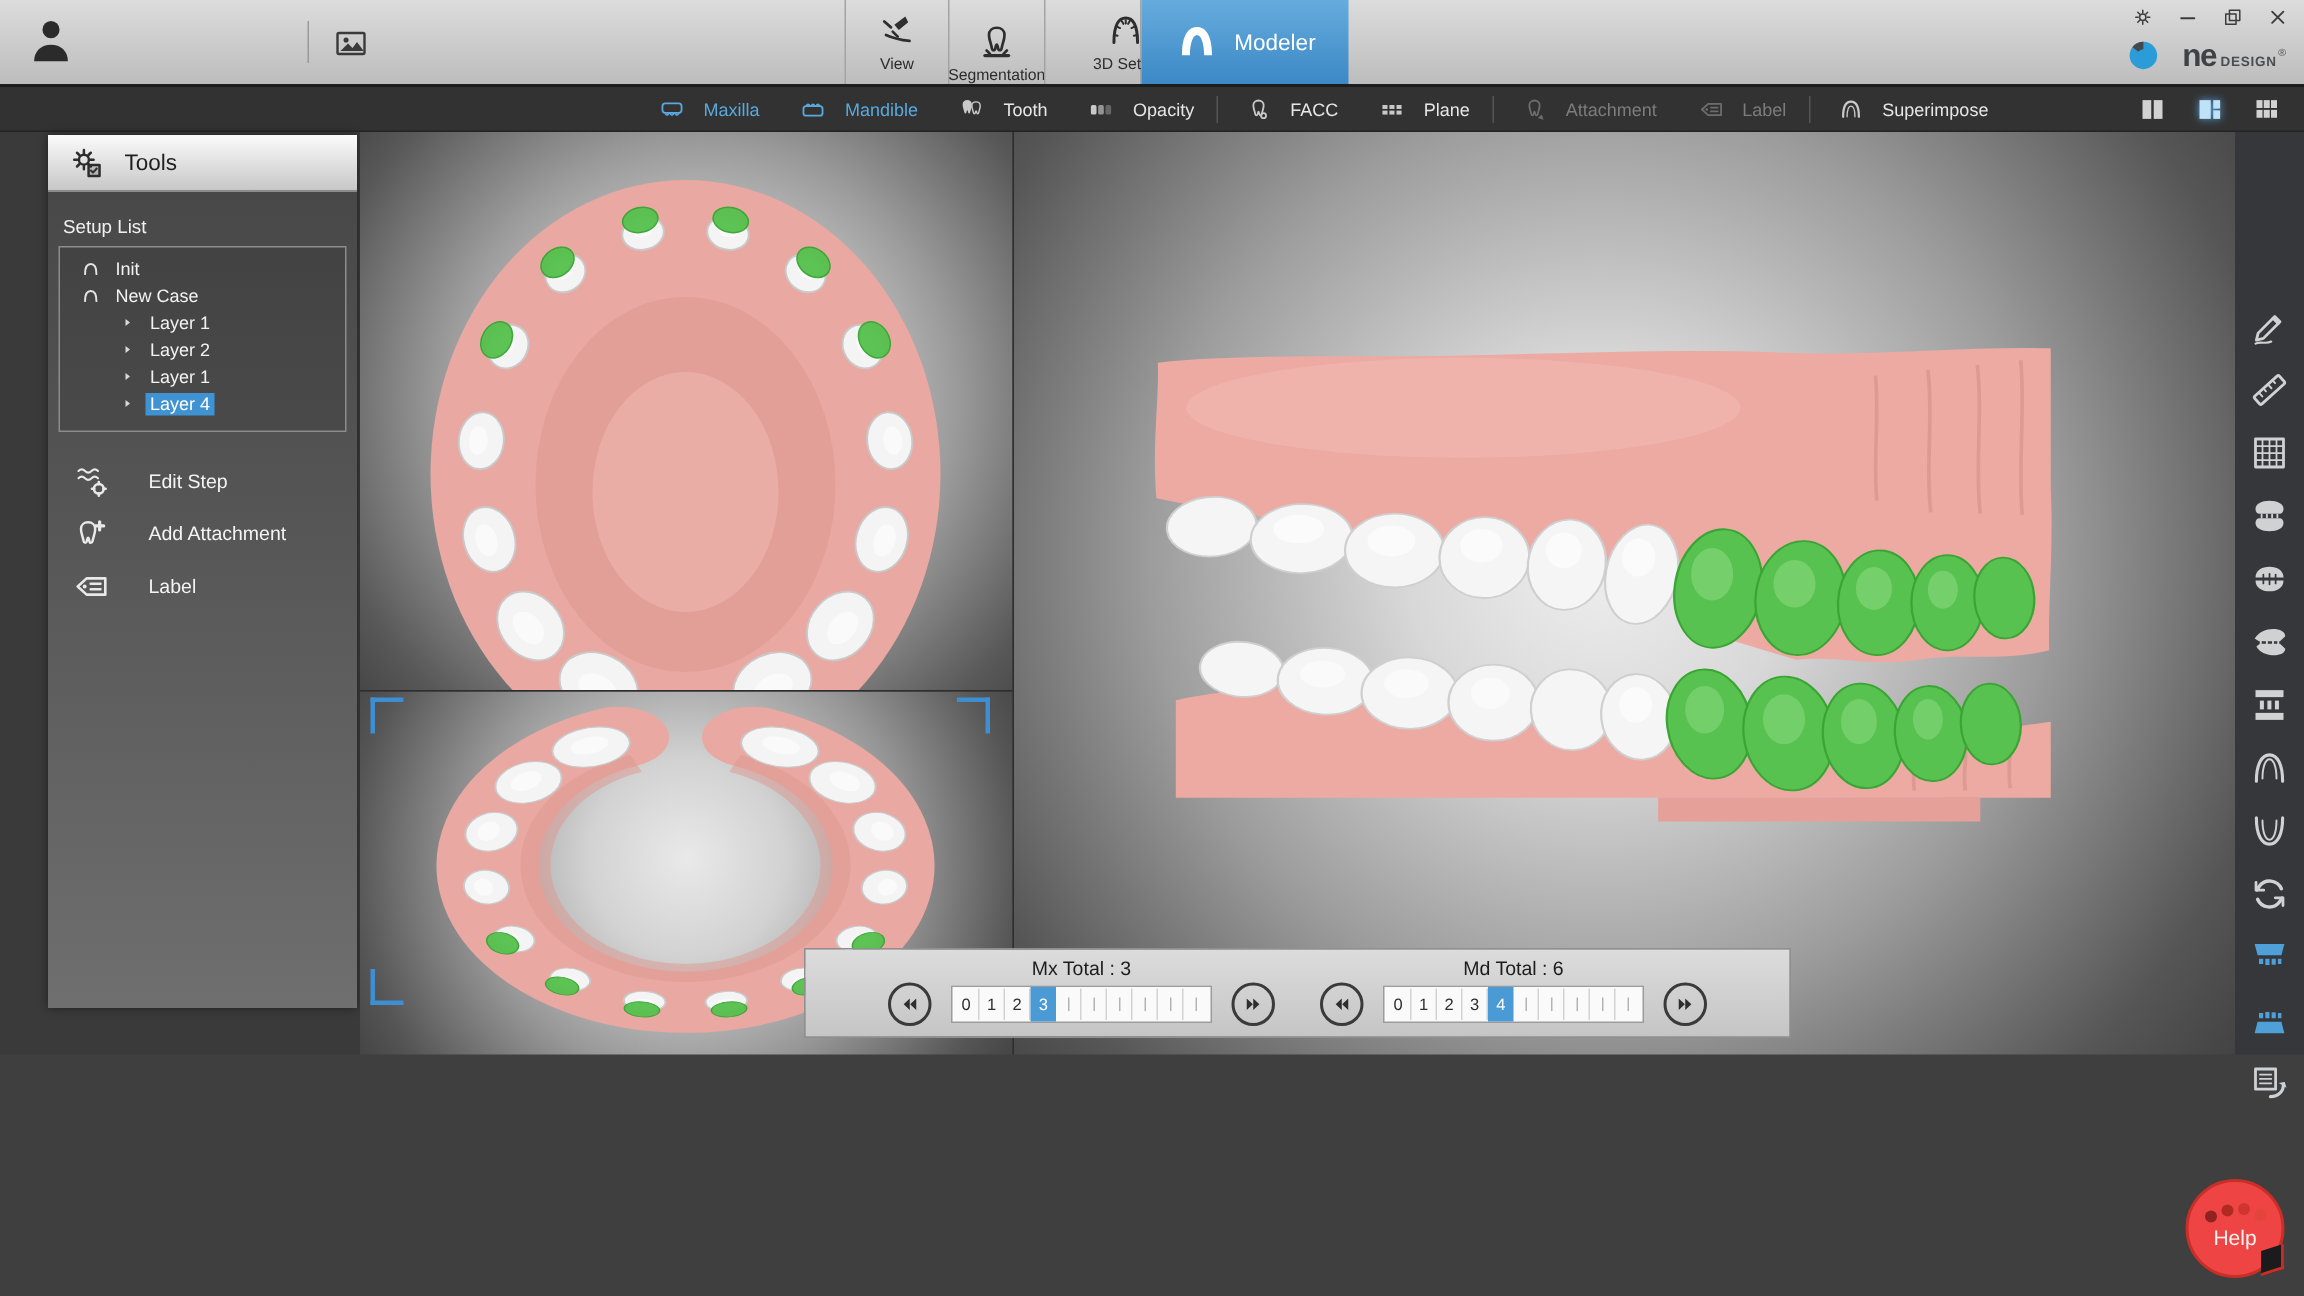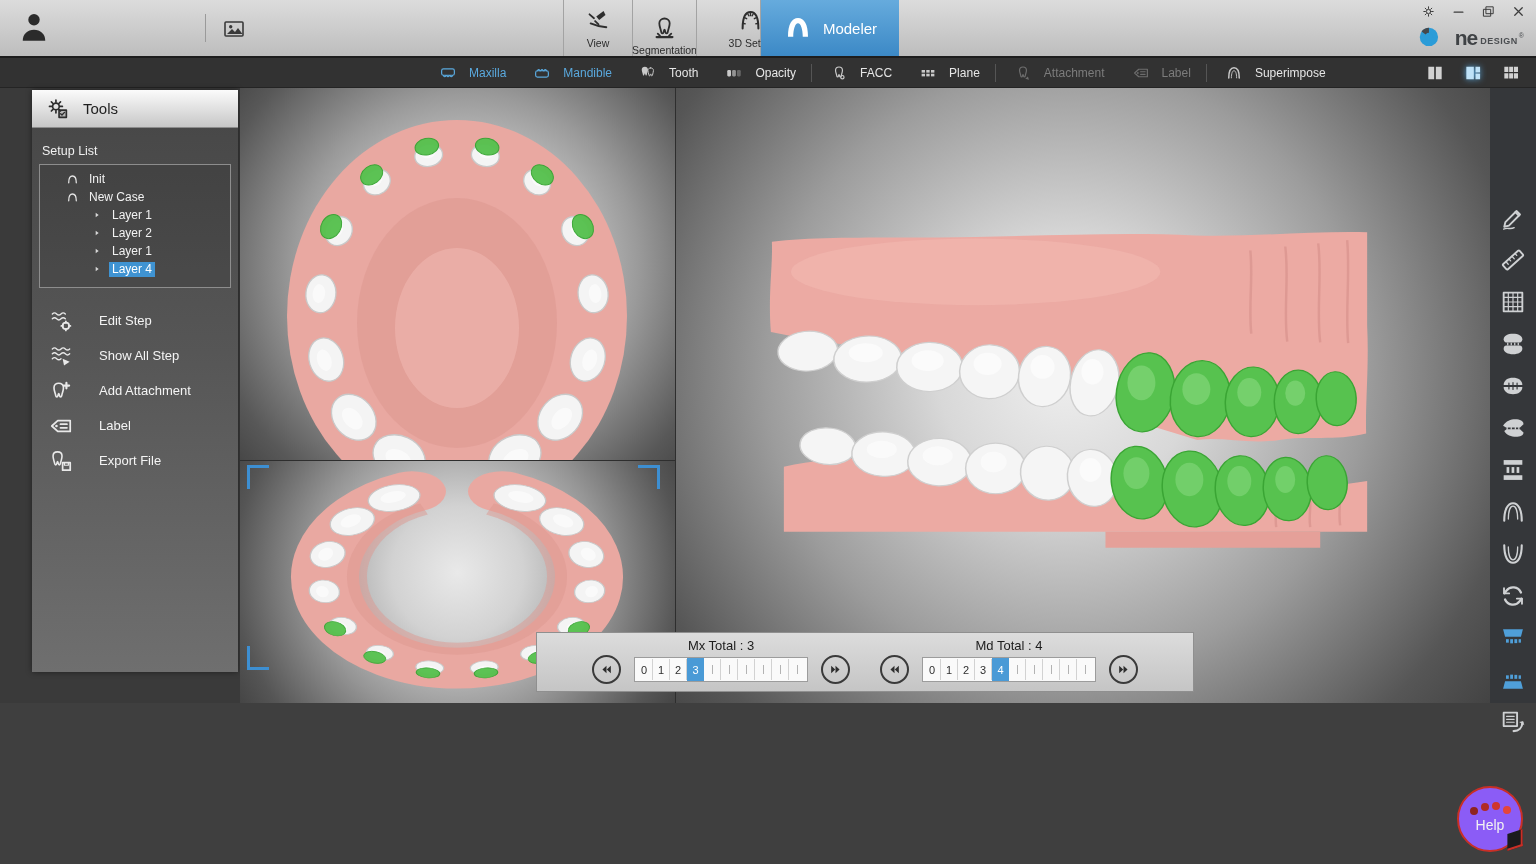--- a/index.html
+++ b/index.html
@@ -53,21 +53,21 @@
   
   .sidebar{width:240px;background:#3a3a3a;position:relative;flex:none;}
   .side-panel{position:absolute;left:32px;top:2px;width:206px;bottom:31px;
       background:linear-gradient(180deg,#464646 0%,#565656 45%,#6f6f6f 100%);
       box-shadow:0 0 6px rgba(0,0,0,.45);}
   .tools-hd{height:38px;background:linear-gradient(#fbfbfb,#c7c7c7);display:flex;align-items:center;
       gap:13px;padding-left:13px;border-bottom:1px solid #8c8c8c;}
   .tools-hd .ic{width:25px;height:25px;color:#2d2d2d;}
   .tools-hd .lb{font-size:15px;color:#1f1f1f;}
   .setup-lb{margin:16px 0 6px 10px;font-size:12.5px;color:#f0f0f0;}
-  .tree{margin:0 7px;border:1px solid #8d8d8d;background:rgba(28,28,28,.16);padding:5px 0 8px 16px;min-height:124px;}
+  .tree{margin:0 7px;border:1px solid #8d8d8d;background:rgba(28,28,28,.16);padding:5px 0 8px 4px;min-height:124px;}
   .tnode{display:flex;align-items:center;height:18px;font-size:12px;color:#f2f2f2;padding-left:9px;cursor:default;}
   .tnode.lvl1{padding-left:37px;}
   .tnode .n-ic{width:15px;height:13px;color:#e3e3e3;margin-right:6px;flex:none;}
   .tnode.lvl1 .n-ic{width:8px;height:8px;margin-right:8px;color:#d8d8d8;}
   .tnode .n-lb{padding:0 3px;line-height:15px;}
   .tnode.sel .n-lb{background:#3f93d2;color:#fff;}
   .actions{margin-top:15px;}
   .act{display:flex;align-items:center;height:35px;padding-left:15px;cursor:default;}
   .act .a-ic{width:28px;height:26px;color:#e9e9e9;flex:none;}
   .act .a-lb{font-size:13px;color:#f4f4f4;margin-left:24px;white-space:nowrap;}
@@ -106,21 +106,21 @@
   .stepbtn svg{width:13px;height:13px;}
   .track{display:flex;align-items:center;background:#fafafa;border:1px solid #9c9c9c;height:25px;padding:0 1px;}
   .cell{width:17px;height:21px;display:flex;align-items:center;justify-content:center;
       font-size:11px;color:#2f2f2f;border-right:1px solid #d2d2d2;}
   .cell:last-child{border-right:none;}
   .cell.sel{background:#4a9ad6;color:#fff;border-right:none;height:23px;}
   .cell.tick i{display:block;width:1px;height:9px;background:#b3b3b3;}
 
   
   .help{position:absolute;right:13px;bottom:12px;width:66px;height:66px;border-radius:50%;
-      background:#8b5cf6;border:2px solid #c92f26;z-index:9;display:flex;flex-direction:column;
+      background:#ef4444;border:2px solid #c92f26;z-index:9;display:flex;flex-direction:column;
       align-items:center;justify-content:center;}
   .help:after{content:"";position:absolute;right:-2px;bottom:2px;width:14px;height:14px;background:#1b1b1d;
       border-right:2px solid #c92f26;border-bottom:2px solid #c92f26;transform:rotate(-18deg) skew(-18deg);}
   .help-dots{display:flex;gap:3px;margin-bottom:2px;margin-top:-4px;}
   .help-dots i{width:8px;height:8px;border-radius:50%;}
   .help-dots i:nth-child(1){background:#8e2320;margin-top:5px;}
   .help-dots i:nth-child(2){background:#b02a24;margin-top:1px;}
   .help-dots i:nth-child(3){background:#cf352c;margin-top:0;}
   .help-dots i:nth-child(4){background:#e4453a;margin-top:4px;}
   .help-lb{color:#f2f2f2;font-size:14px;}
@@ -420,54 +420,35 @@
                   <path d="M4 5.5q2-2 4 0t4 0t4 0M4 10q2-2 4 0t4 0t4 0" stroke-width="1.3"></path>
                   <circle cx="16.5" cy="16.5" r="3"></circle>
                   <path d="M16.5 12.3v1.4M16.5 19.3v1.4M12.3 16.5h1.4M19.3 16.5h1.4"></path>
                 </svg>
               </span>
               <span class="a-lb">Edit Step</span>
             </div>
             <div class="act">
               <span class="a-ic">
                 <svg viewBox="0 0 24 24" fill="none" stroke="currentColor" stroke-width="1.6" stroke-linecap="round" stroke-linejoin="round">
-                  <path d="M4 5.5q2-2 4 0t4 0t4 0t4 0M4 10q2-2 4 0t4 0t4 0t4 0M4 14.5q2-2 4 0t4 0" stroke-width="1.3"></path>
-                  <path d="M13.5 14.5l6.5 2.7-5.2 3.6z" fill="currentColor" stroke="none"></path>
-                </svg>
-              </span>
-              <span class="a-lb">Show All Step</span>
-            </div>
-            <div class="act">
-              <span class="a-ic">
-                <svg viewBox="0 0 24 24" fill="none" stroke="currentColor" stroke-width="1.6" stroke-linecap="round" stroke-linejoin="round">
                   <path d="M12 4c-2.6 0-4.6 1.7-4.6 4.3 0 2.9 1.1 4.5 1.7 7.8.3 1.6 1.8 1.6 2.1 0 .2-1.2.4-2.1.8-2.1s.6.9.8 2.1c.3 1.6 1.8 1.6 2.1 0 .6-3.3 1.7-4.9 1.7-7.8C16.6 5.7 14.6 4 12 4z" transform="translate(-1.5 1) scale(.95)"></path>
                   <path d="M17 4.5v5M14.5 7h5" stroke-width="2"></path>
                 </svg>
               </span>
               <span class="a-lb">Add Attachment</span>
             </div>
             <div class="act">
               <span class="a-ic">
                 <svg viewBox="0 0 24 24" fill="none" stroke="currentColor" stroke-width="1.6" stroke-linecap="round" stroke-linejoin="round">
                   <path d="M3.5 12l5.5-5h11.5v10H9z"></path>
                   <circle cx="7.8" cy="12" r="1.2" fill="currentColor" stroke="none"></circle>
                   <path d="M11.5 10.3h6M11.5 13.7h6"></path>
                 </svg>
               </span>
               <span class="a-lb">Label</span>
-            </div>
-            <div class="act">
-              <span class="a-ic">
-                <svg viewBox="0 0 24 24" fill="none" stroke="currentColor" stroke-width="1.6" stroke-linecap="round" stroke-linejoin="round">
-                  <path d="M12 4c-2.6 0-4.6 1.7-4.6 4.3 0 2.9 1.1 4.5 1.7 7.8.3 1.6 1.8 1.6 2.1 0 .2-1.2.4-2.1.8-2.1s.6.9.8 2.1c.3 1.6 1.8 1.6 2.1 0 .6-3.3 1.7-4.9 1.7-7.8C16.6 5.7 14.6 4 12 4z" transform="translate(-2 0) scale(.9)"></path>
-                  <rect x="13.5" y="13.5" width="7" height="7"></rect>
-                  <path d="M15.2 13.5v2.4h3.6v-2.4" stroke-width="1.1"></path>
-                </svg>
-              </span>
-              <span class="a-lb">Export File</span>
             </div>
           </div>
       </div>
     </div>
 
     <div class="viewport">
 
       <div class="pane pane-tl">
         <svg id="svg-maxilla" viewBox="0 0 435 372" preserveAspectRatio="none">
             <ellipse cx="217" cy="228" rx="170" ry="196" fill="#e9a8a1"></ellipse>
@@ -750,21 +731,21 @@
                 </span>
               </div>
               <span class="stepbtn">
                 <svg viewBox="0 0 24 24" fill="currentColor">
                   <path d="M4 5l7.5 7L4 19zM12 5l7.5 7L12 19z"></path>
                 </svg>
               </span>
             </div>
           </div>
         <div class="stepgroup">
-            <div class="steplabel">Md Total : 4</div>
+            <div class="steplabel">Md Total : 6</div>
             <div class="steprow">
               <span class="stepbtn">
                 <svg viewBox="0 0 24 24" fill="currentColor">
                   <path d="M12 5l-7.5 7L12 19zM20 5l-7.5 7L20 19z"></path>
                 </svg>
               </span>
               <div class="track">
                 <span class="cell">0</span>
                 <span class="cell">1</span>
                 <span class="cell">2</span>

